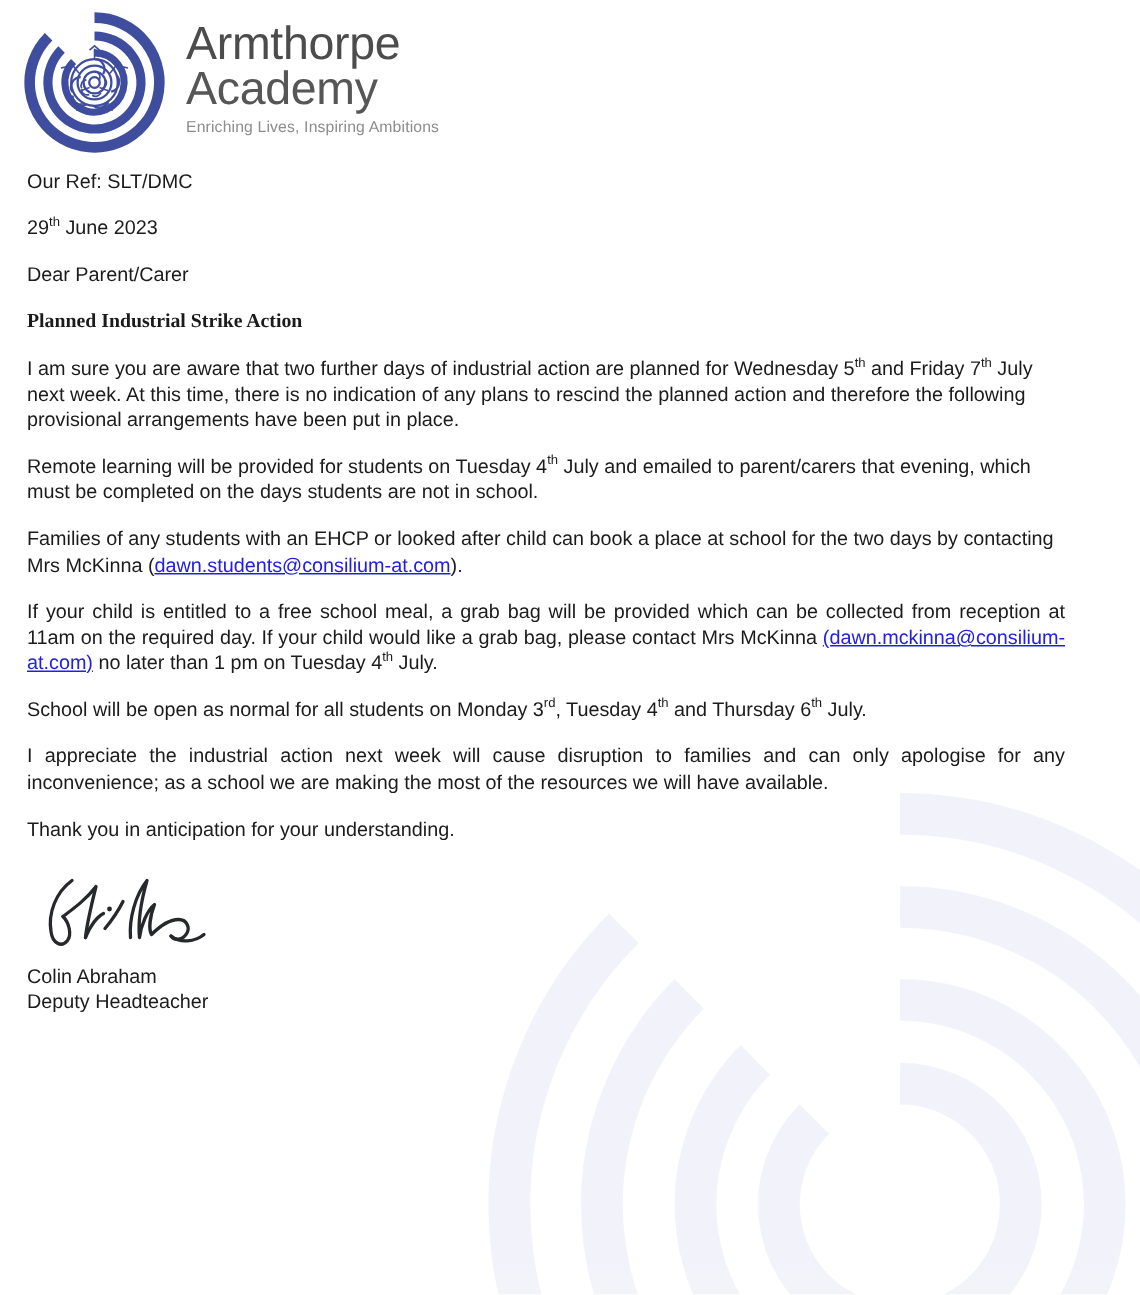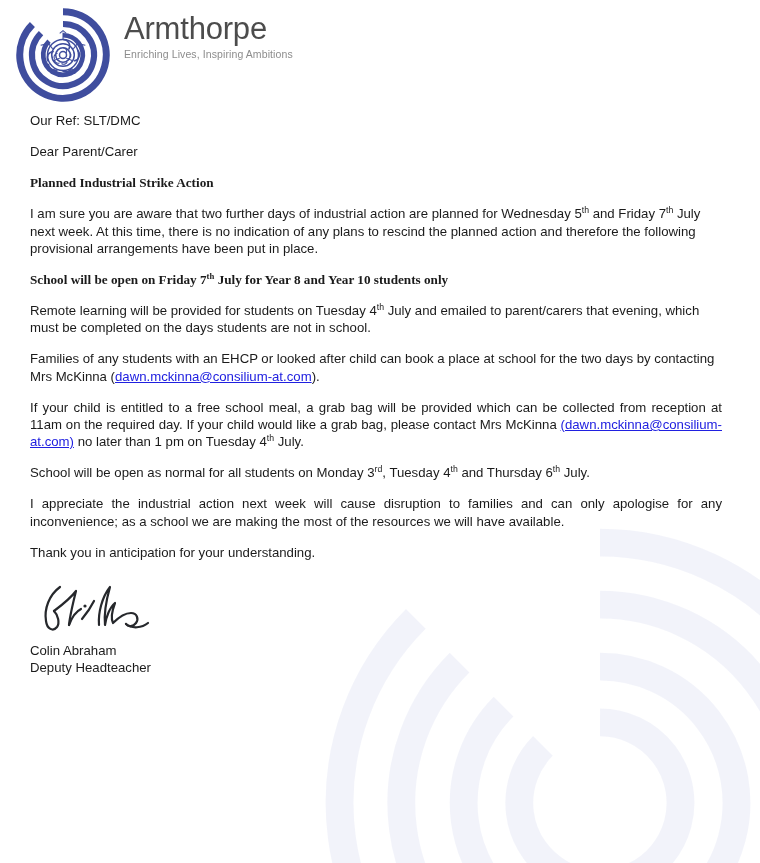--- a/index.html
+++ b/index.html
@@ -57,21 +57,21 @@
     margin-top: 4px;
     font-size: 10.5px;
     color: #8c8c8c;
     letter-spacing: 0.1px;
     white-space: nowrap;
   }
 
   
   #letter-body {
     position: absolute;
-    left: 30px;
+    left: 18px;
     top: 112px;
     width: 692px;
     z-index: 2;
     color: #1b1b1b;
     font-size: 13.2px;
     line-height: 1.30;
   }
   .blk { margin: 0 0 14px 0; }
   .blk.bold { font-weight: bold; font-family: Liberation Serif, serif; }
   .blk.justify { text-align: justify; }
@@ -145,41 +145,42 @@
           <path d="M115 95.5 a8 8 0 0 1 -4.5 13"></path>
           <path d="M109 114.6 a8 8 0 0 1 -12.2 3.5"></path>
           <path d="M92.5 116.9 a8 8 0 0 1 -11 -7.4"></path>
           <path d="M82 108.3 a8 8 0 0 1 6.5 -12"></path>
         </g>
       </g>
     </svg>
 
     <div id="brand-text">
       <div class="brand-line">Armthorpe</div>
+      <div class="brand-line second">Academy</div>
       <div id="brand-tagline">Enriching Lives, Inspiring Ambitions</div>
     </div>
   </div>
 
   <div id="letter-body">
 
     <p class="blk">Our Ref:  SLT/DMC</p>
 
+    <p class="blk"><span>29</span><sup>th</sup><span> June 2023</span></p>
 
     <p class="blk">Dear Parent/Carer</p>
 
     <p class="blk bold">Planned Industrial Strike Action</p>
 
     <p class="blk"><span>I am sure you are aware that two further days of industrial action are planned for Wednesday 5</span><sup>th</sup><span> and Friday 7</span><sup>th</sup><span> July next week.  At this time, there is no indication of any plans to rescind the planned action and therefore the following provisional arrangements have been put in place.</span></p>
 
 
-    <p class="blk bold"><span>School will be open on Friday 7</span><sup>th</sup><span> July for Year 8 and Year 10 students only</span></p>
 
     <p class="blk"><span>Remote learning will be provided for students on Tuesday 4</span><sup>th</sup><span> July and emailed to parent/carers that evening, which must be completed on the days students are not in school.</span></p>
 
-    <p class="blk"><span>Families of any students with an EHCP or looked after child can book a place at school for the two days by contacting Mrs McKinna (</span><a class="maillink" href="#">dawn.mckinna@consilium-at.com</a><span>).</span></p>
+    <p class="blk"><span>Families of any students with an EHCP or looked after child can book a place at school for the two days by contacting Mrs McKinna (</span><a class="maillink" href="#">dawn.students@consilium-at.com</a><span>).</span></p>
 
     <p class="blk justify"><span>If your child is entitled to a free school meal, a grab bag will be provided which can be collected from reception at 11am on the required day. If your child would like a grab bag, please contact Mrs McKinna </span><a class="maillink" href="#">(dawn.mckinna@consilium-at.com)</a><span> no later than 1 pm on Tuesday 4</span><sup>th</sup><span> July.</span></p>
 
     <p class="blk"><span>School will be open as normal for all students on Monday 3</span><sup>rd</sup><span>, Tuesday 4</span><sup>th</sup><span> and Thursday 6</span><sup>th</sup><span> July.</span></p>
 
     <p class="blk justify">I appreciate the industrial action next week will cause disruption to families and can only apologise for any inconvenience; as a school we are making the most of the resources we will have available.</p>
 
     <p class="blk">Thank you in anticipation for your understanding.</p>
 
 

